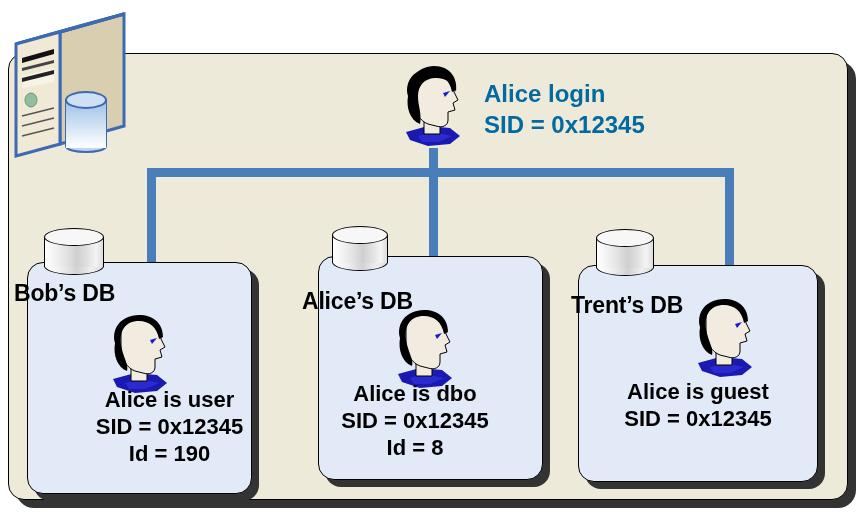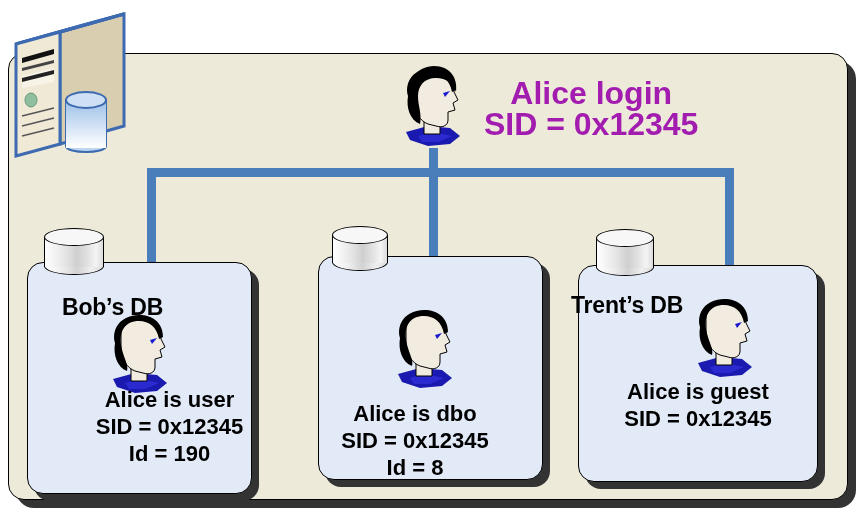--- a/index.html
+++ b/index.html
@@ -66,22 +66,22 @@
 
   
   .person{position:absolute;}
   .person svg{display:block;}
 
   
   .server{position:absolute;}
 
   
   .caption{
-    position:absolute;color:#a21caf;font-size:32px;font-weight:bold;
-    line-height:31px;white-space:nowrap;text-align:center;
+    position:absolute;color:#0369a1;font-size:24px;font-weight:bold;
+    line-height:31px;white-space:nowrap;text-align:left;
   }
 </style>
 </head>
 <body>
 
 <div id="stage">
 
   <div class="panel-shadow"></div>
   <div class="panel"></div>
 
@@ -161,21 +161,21 @@
 
   <div class="dbbox-shadow" style="left:34px;top:269px;width:225px;height:232px;"></div>
   <div class="dbbox" style="left:27px;top:262px;width:225px;height:232px;"></div>
 
   <div class="cyl" style="left:44px;top:228px;width:60px;height:38px;">
     <div class="bot" style="top:29px;"></div>
     <div class="body" style="height:30px;"></div>
     <div class="top"></div>
   </div>
 
-  <div class="dbbox-label" style="left:14px;top:294px;margin-left:48px;">Bob’s DB</div>
+  <div class="dbbox-label" style="left:14px;top:280px;">Bob’s DB</div>
 
   <div class="person" style="left:105px;top:313px;width:72px;height:86px;">
     <svg width="72" height="86" viewBox="0 0 72 86">
       <path d="M8 66 L30 60 L52 62 L62 70 L52 78 L30 80 L12 74 Z" fill="#1a1ab0"></path>
       <path d="M20 70 L36 66 L54 70 L40 76 L24 76 Z" fill="#2a2ad0"></path>
       <path d="M26 56 L26 68 L42 68 L42 54 Z" fill="#f2ece0" stroke="#000" stroke-width="1"></path>
       <path d="M16 20 C16 8 28 2 38 4 C50 6 56 16 56 26 L60 34 L55 37 L57 44
                L50 46 L50 54 C50 60 44 62 38 60 L30 58 C22 55 16 46 16 34 Z" fill="#f2ece0" stroke="#000" stroke-width="1"></path>
       <path d="M10 30 C6 16 16 2 34 2 C48 2 58 10 58 24 L54 26
                C52 14 44 8 34 8 C20 8 14 18 16 32 C18 44 24 52 22 58
@@ -192,36 +192,37 @@
 
   <div class="dbbox-shadow" style="left:325px;top:263px;width:225px;height:224px;"></div>
   <div class="dbbox" style="left:318px;top:256px;width:225px;height:224px;"></div>
 
   <div class="cyl" style="left:332px;top:226px;width:56px;height:36px;">
     <div class="bot" style="top:27px;"></div>
     <div class="body" style="height:28px;"></div>
     <div class="top"></div>
   </div>
 
+  <div class="dbbox-label" style="left:302px;top:288px;">Alice’s DB</div>
 
   <div class="person" style="left:390px;top:308px;width:72px;height:86px;">
     <svg width="72" height="86" viewBox="0 0 72 86">
       <path d="M8 66 L30 60 L52 62 L62 70 L52 78 L30 80 L12 74 Z" fill="#1a1ab0"></path>
       <path d="M20 70 L36 66 L54 70 L40 76 L24 76 Z" fill="#2a2ad0"></path>
       <path d="M26 56 L26 68 L42 68 L42 54 Z" fill="#f2ece0" stroke="#000" stroke-width="1"></path>
       <path d="M16 20 C16 8 28 2 38 4 C50 6 56 16 56 26 L60 34 L55 37 L57 44
                L50 46 L50 54 C50 60 44 62 38 60 L30 58 C22 55 16 46 16 34 Z" fill="#f2ece0" stroke="#000" stroke-width="1"></path>
       <path d="M10 30 C6 16 16 2 34 2 C48 2 58 10 58 24 L54 26
                C52 14 44 8 34 8 C20 8 14 18 16 32 C18 44 24 52 22 58
                C12 54 8 42 10 30 Z" fill="#000000"></path>
       <path d="M45 27 L52 25 L47 31 Z" fill="#1a1ad0"></path>
     </svg>
   </div>
 
-  <div class="dbtext" style="left:318px;top:400px;width:194px;">
+  <div class="dbtext" style="left:318px;top:380px;width:194px;">
     <div>Alice is dbo</div>
     <div>SID = 0x12345</div>
     <div>Id = 8</div>
   </div>
 
   <div class="dbbox-shadow" style="left:585px;top:272px;width:240px;height:217px;"></div>
   <div class="dbbox" style="left:578px;top:265px;width:240px;height:217px;"></div>
 
   <div class="cyl" style="left:596px;top:229px;width:58px;height:38px;">
     <div class="bot" style="top:29px;"></div>

